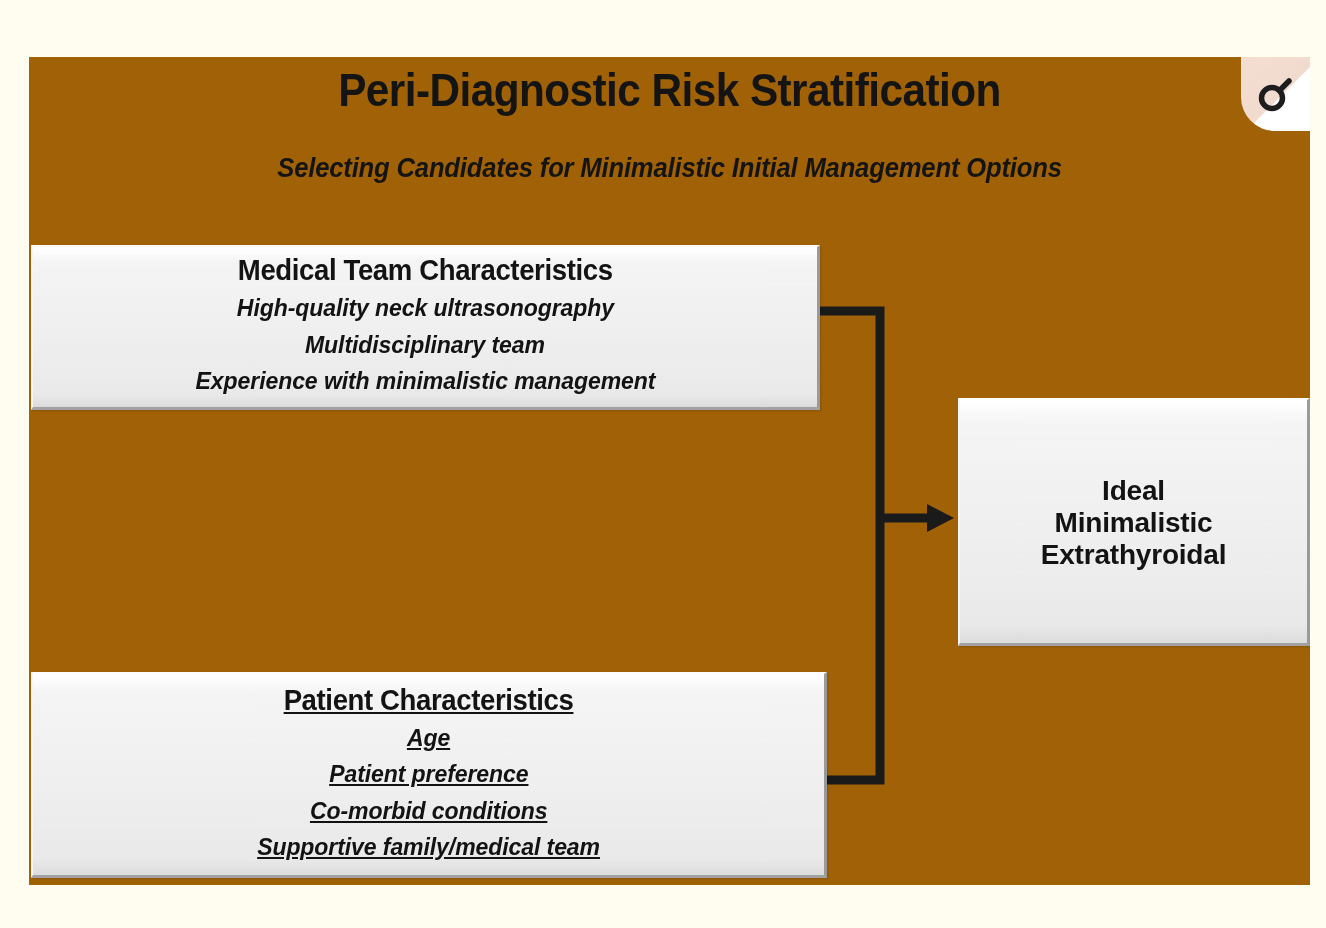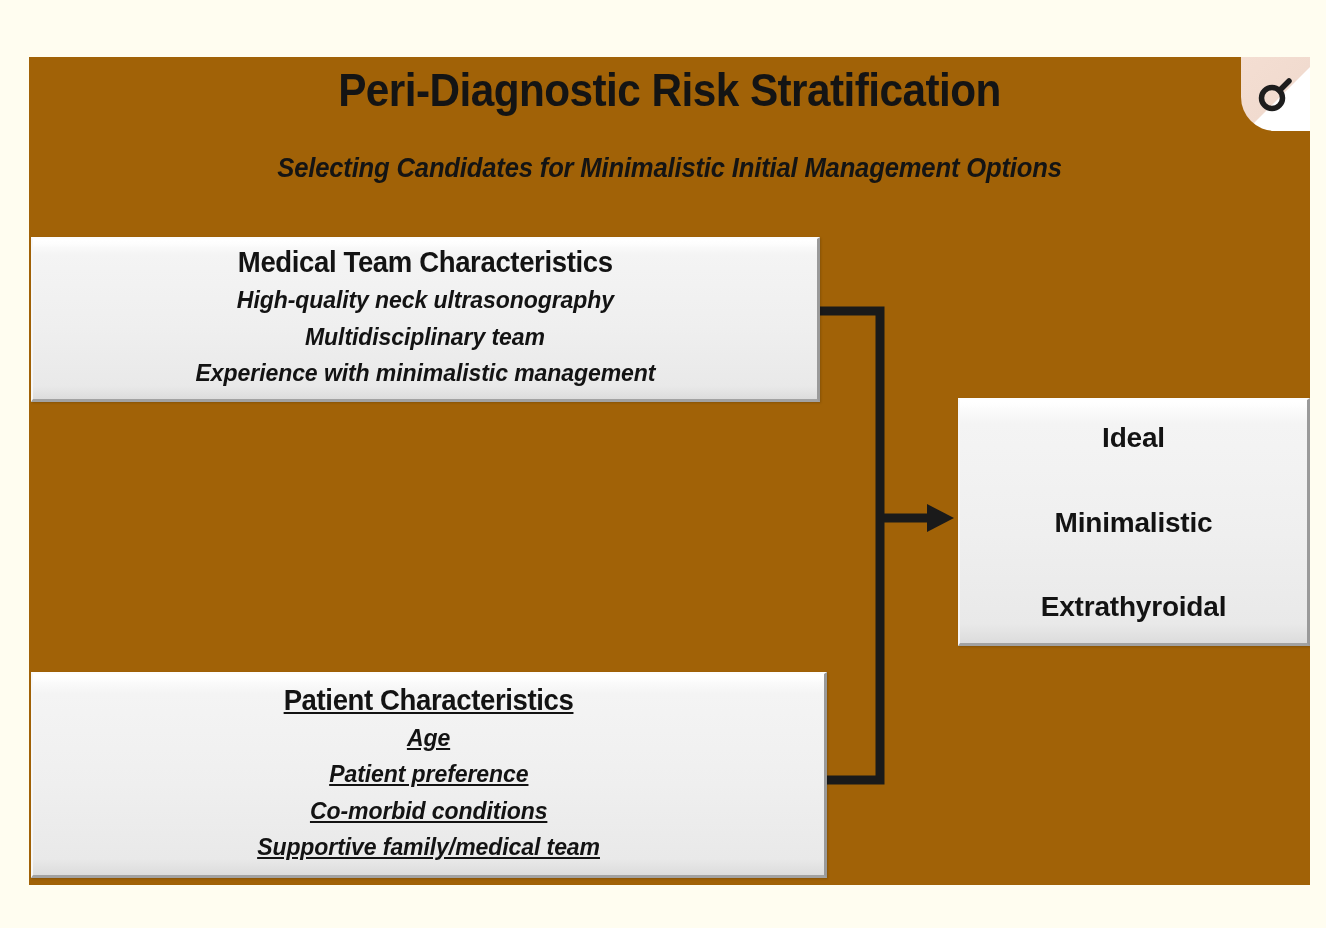--- a/index.html
+++ b/index.html
@@ -112,27 +112,26 @@
   }
   .box-line {
     font-size: 24px;
     font-weight: 700;
     font-style: italic;
     line-height: 1.52;
     letter-spacing: -0.1px;
     transform: scaleX(0.96);
   }
 
-  #box-medical        { left: 2px;  top: 180px; width: 789px; height: 165px; }
+  #box-medical        { left: 2px;  top: 188px; width: 789px; height: 165px; }
   #box-imaging        { left: 2px;  top: 388px; width: 789px; height: 196px; }
   #box-patient        { left: 2px;  top: 615px; width: 796px; height: 206px; text-decoration: underline; }
 
   #box-outcome {
     left: 929px; top: 341px; width: 352px; height: 248px;
-    justify-content: space-between;
     padding: 22px 0 20px 0;
   }
   .outcome-line {
     width: 100%;
     font-size: 28px;
     font-weight: 700;
     letter-spacing: -0.2px;
     text-align: center;
   }
 

